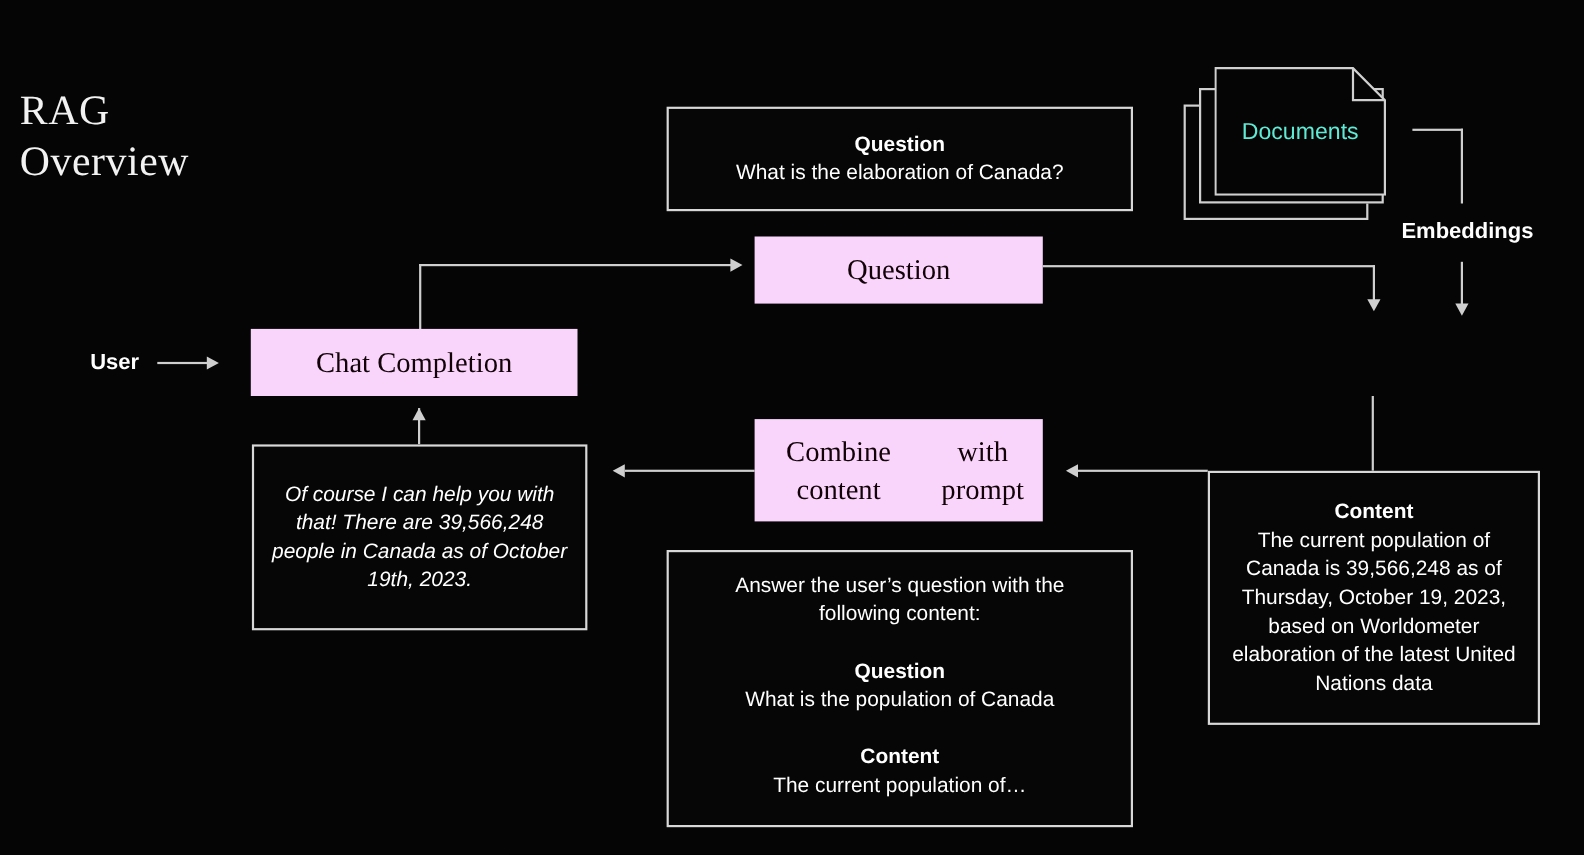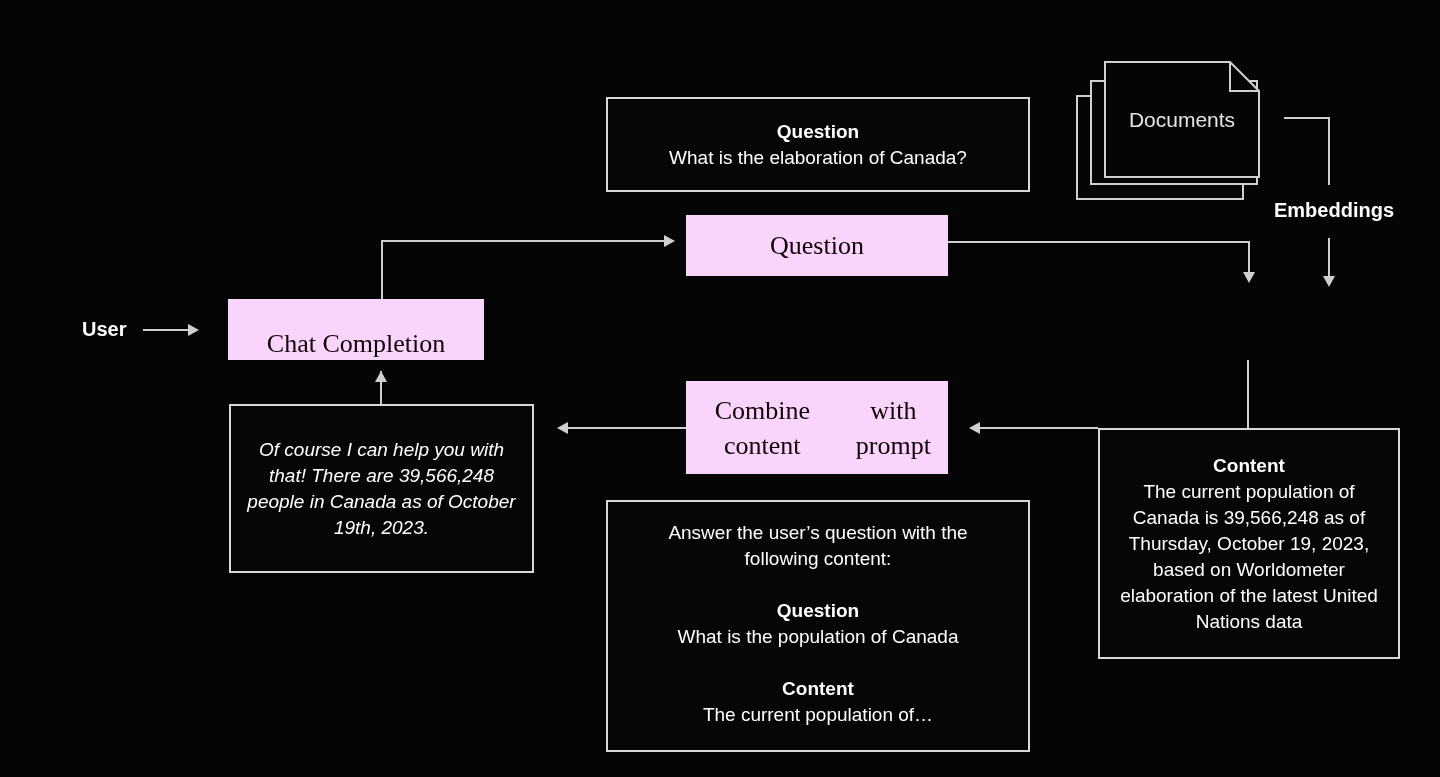--- a/index.html
+++ b/index.html
@@ -88,33 +88,34 @@
 
   
   .doc-sheet {
     border: 2px solid #d0d0d0;
     background: #050505;
   }
   #doc-front {
     display: flex;
     align-items: center;
     justify-content: center;
-    color: #e5e5e5;
+    color: #5eead4;
     font-size: 21px;
     font-weight: 500;
     border: none;
     background: transparent;
   }
   #doc-front-svg { display: block; }
 </style>
 </head>
 <body>
 
 <div id="canvas">
 
+  <div id="title" class="abs"><span>RAG</span><br><span>Overview</span></div>
 
   <div class="abs obox" id="question-input-box" style="left:606px; top:97px; width:424px; height:95px;">
     <div class="hdr">Question</div>
     <div class="body">What is the elaboration of Canada?</div>
   </div>
 
   <div class="abs doc-sheet" style="left:1076px; top:95px; width:168px; height:105px;"></div>
 
   <div class="abs doc-sheet" style="left:1090px; top:80px; width:168px; height:105px;"></div>
 
@@ -143,21 +144,21 @@
   <div class="abs arrow-r" style="left:664px; top:235px;"></div>
 
   <div class="abs hline" style="left:948px; top:241px; width:302px; height:2px;"></div>
   <div class="abs vline" style="left:1248px; top:241px; width:2px; height:33px;"></div>
   <div class="abs arrow-d" style="left:1243px; top:272px;"></div>
 
   <div class="abs lbl" style="left:82px; top:318px;">User</div>
   <div class="abs hline" style="left:143px; top:329px; width:47px; height:2px;"></div>
   <div class="abs arrow-r" style="left:188px; top:324px;"></div>
 
-  <div class="abs pbox" id="chat-completion-box" style="left:228px; top:299px; width:256px; height:61px;align-items:flex-end;">
+  <div class="abs pbox" id="chat-completion-box" style="left:228px; top:299px; width:297px; height:61px;">
     <span>Chat Completion</span>
   </div>
 
 
   <div class="abs vline" style="left:1247px; top:360px; width:2px; height:68px;"></div>
 
   <div class="abs pbox" id="combine-box" style="left:686px; top:381px; width:262px; height:93px; flex-direction:row; line-height:35px;">
     <span>Combine content</span>
     <span>with prompt</span>
   </div>

